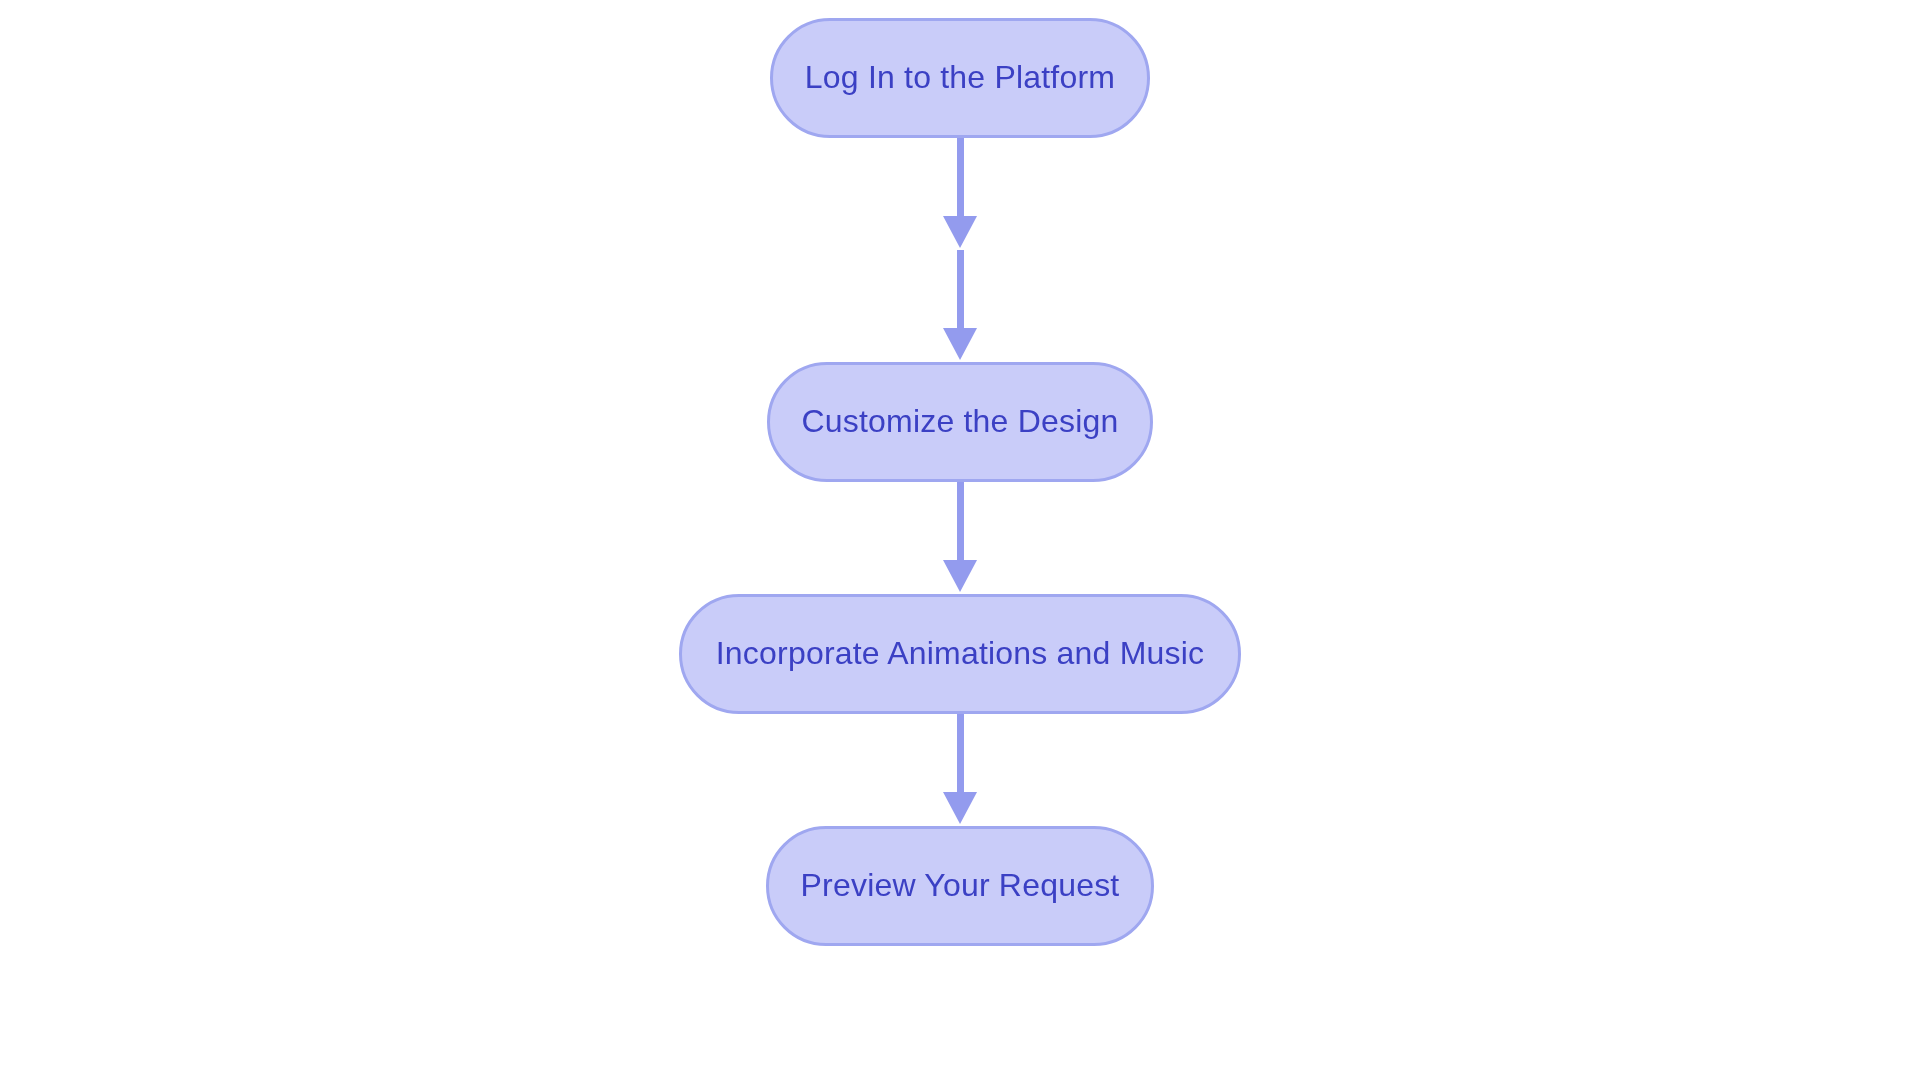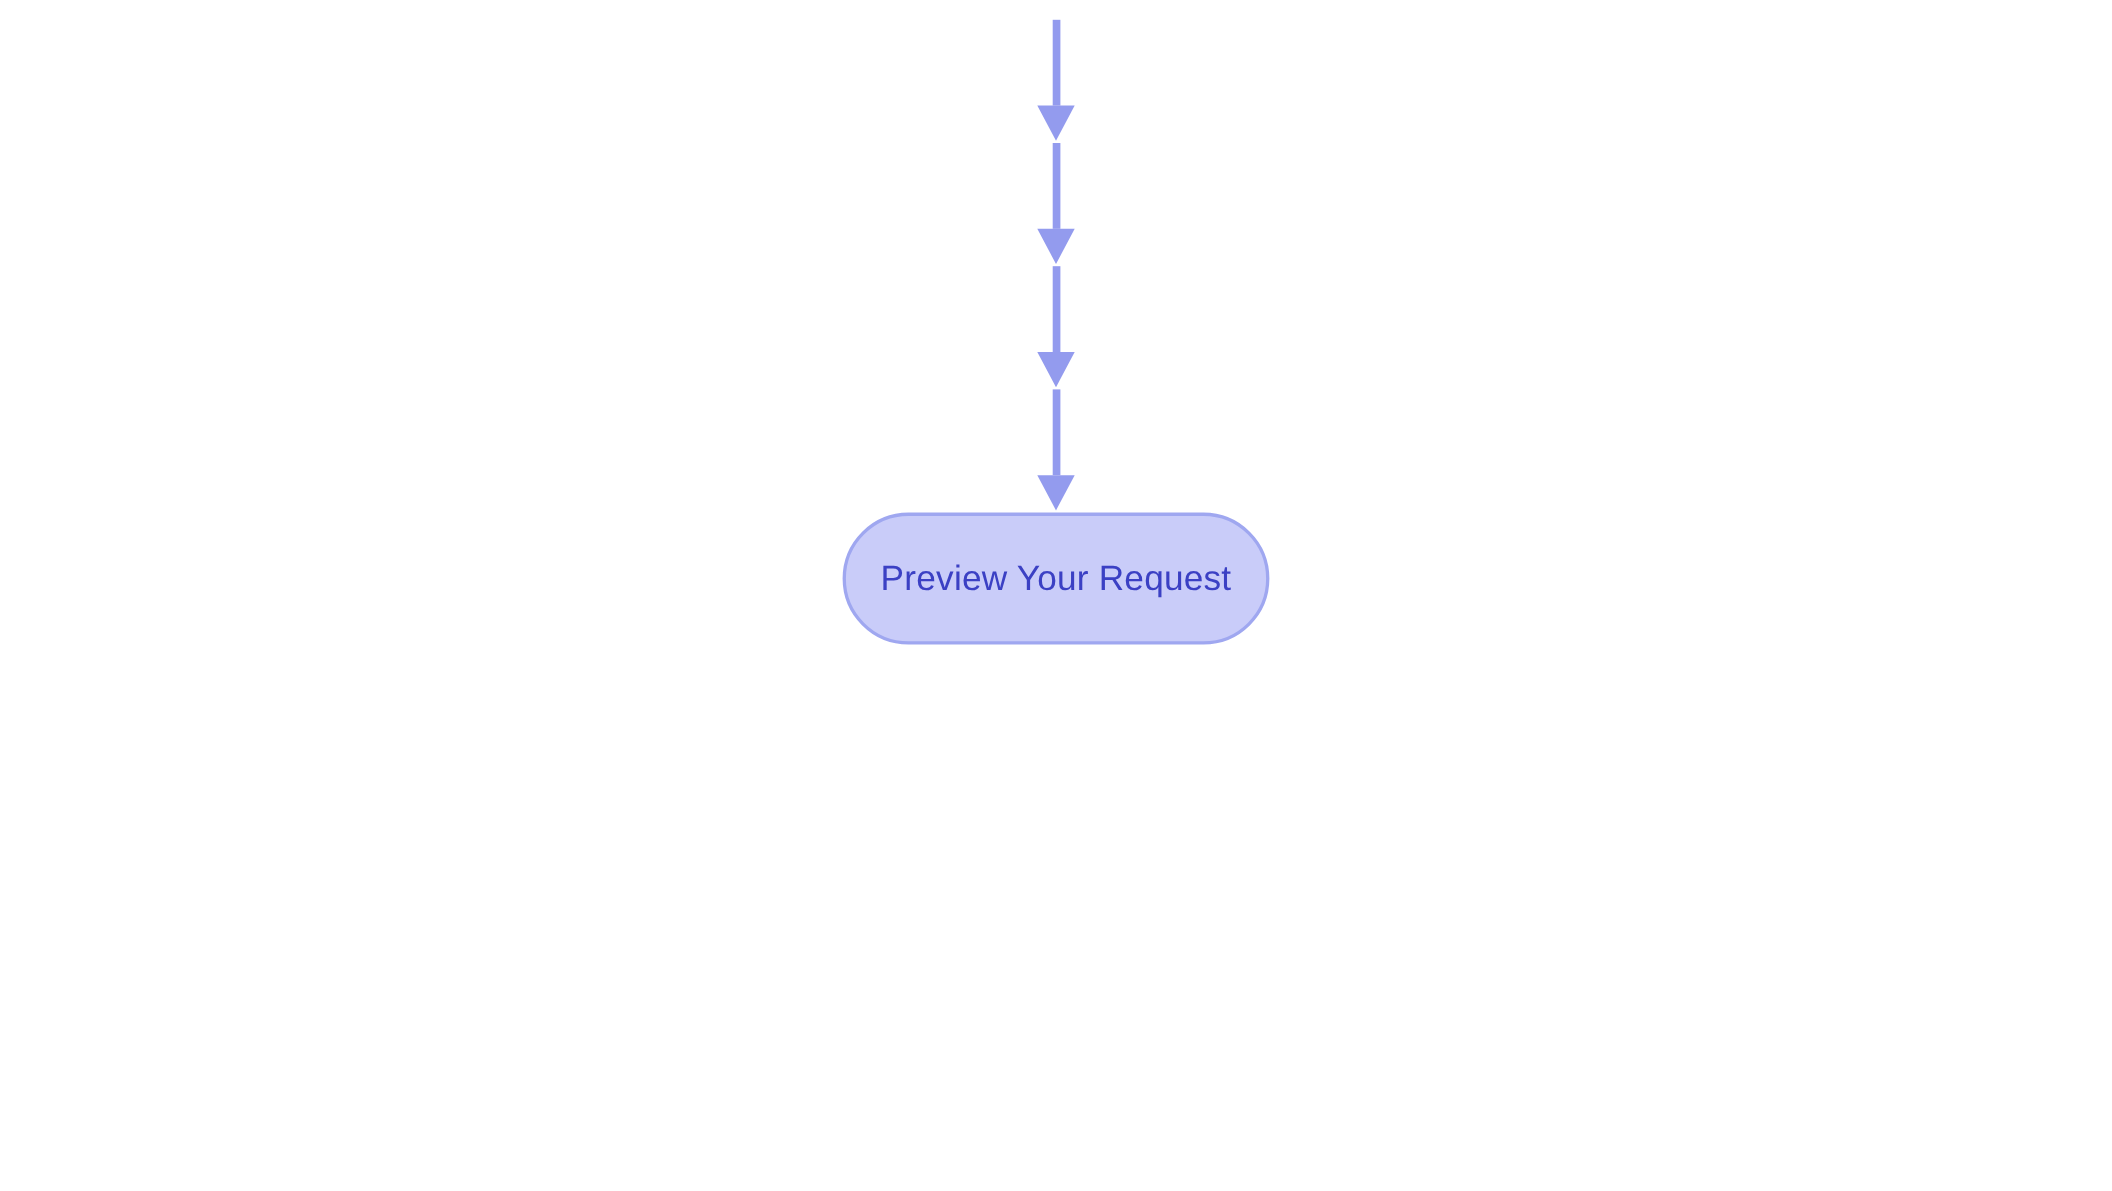--- a/index.html
+++ b/index.html
@@ -61,38 +61,47 @@
     border-left: 17px solid transparent;
     border-right: 17px solid transparent;
     border-top: 32px solid var(--arrow);
     margin-bottom: 2px;
   }
 </style>
 </head>
 <body>
 
 <div class="flowchart">
+  <div class="node" style="width: 380px;">
+    <span class="node-label">Log In to the Platform</span>
+  </div>
 
   <div class="arrow">
     <div class="arrow-stem"></div>
     <div class="arrow-head"></div>
   </div>
 
 
   <div class="arrow">
     <div class="arrow-stem"></div>
     <div class="arrow-head"></div>
   </div>
 
+  <div class="node" style="width: 386px;">
+    <span class="node-label">Customize the Design</span>
+  </div>
 
   <div class="arrow">
     <div class="arrow-stem"></div>
     <div class="arrow-head"></div>
   </div>
 
+  <div class="node" style="width: 562px;">
+    <span class="node-label">Incorporate Animations and Music</span>
+  </div>
 
   <div class="arrow">
     <div class="arrow-stem"></div>
     <div class="arrow-head"></div>
   </div>
 
   <div class="node" style="width: 388px;">
     <span class="node-label">Preview Your Request</span>
   </div>
 </div>

